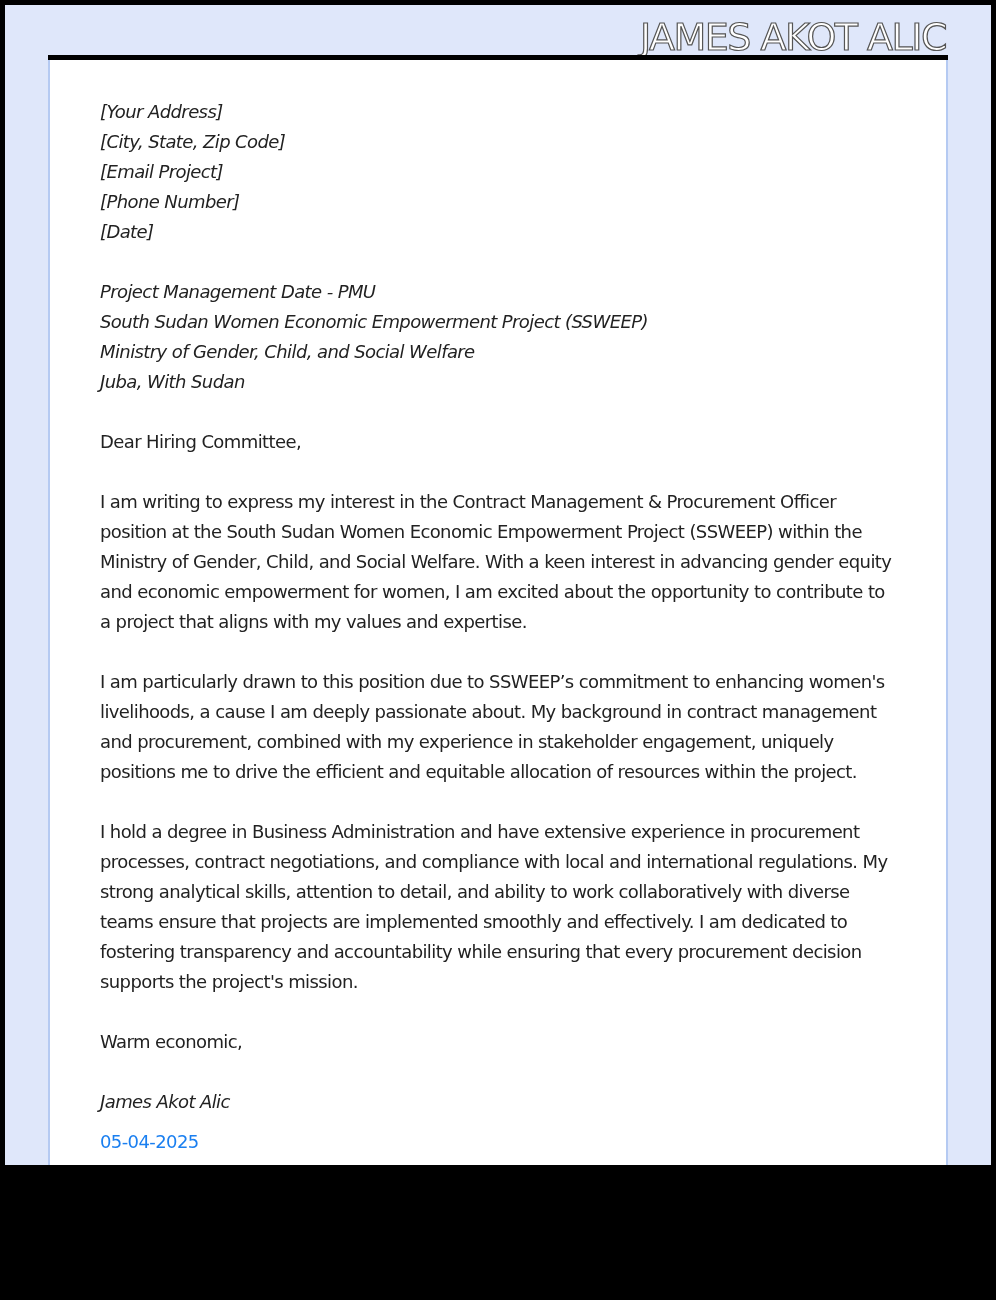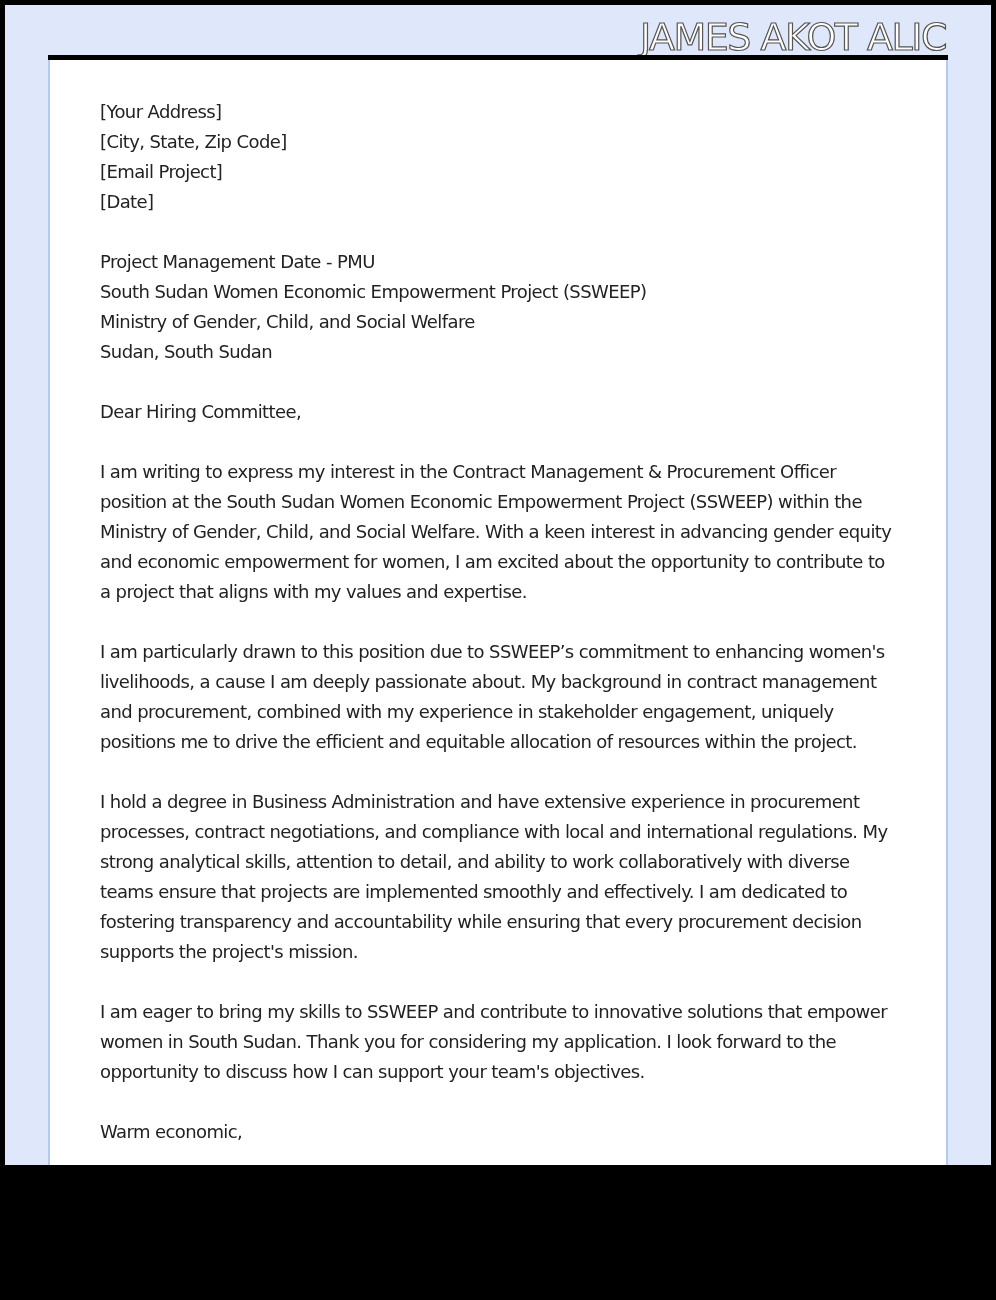--- a/index.html
+++ b/index.html
@@ -33,21 +33,21 @@
     border-right: 2px solid #b5caf2;
     border-bottom: 2px solid #b5caf2;
   }
   .content {
     position: absolute; left: 95px; top: 92px; width: 800px;
     font-family: "DejaVu Sans", sans-serif;
     font-size: 18px; line-height: 30px; color: #222;
     letter-spacing: -0.6px;
   }
   .content p { margin: 0 0 30px 0; }
-  .content .line { display: block; }
+  .content .line { display: block; font-style: italic; }
   .sig-date {
     display: block; color: #1a7ff0;
   }
   .footer-brand {
     position: absolute; right: 54px; top: 1240px;
     font-family: "DejaVu Sans", sans-serif; font-size: 18px; color: #333;
     letter-spacing: -0.3px;
   }
 </style>
 </head>
@@ -56,33 +56,33 @@
 <div class="frame">
   <div class="name-header">JAMES AKOT ALIC</div>
   <div class="top-rule"></div>
   <div class="paper"></div>
 
   <div class="content">
     <p>
       <span class="line">[Your Address]</span>
       <span class="line">[City, State, Zip Code]</span>
       <span class="line">[Email Project]</span>
+      <span class="line">[Phone Number]</span>
       <span class="line">[Date]</span>
     </p>
     <p>
       <span class="line">Project Management Date - PMU</span>
       <span class="line">South Sudan Women Economic Empowerment Project (SSWEEP)</span>
       <span class="line">Ministry of Gender, Child, and Social Welfare</span>
-      <span class="line">Sudan, South Sudan</span>
+      <span class="line">Juba, With Sudan</span>
     </p>
     <p>Dear Hiring Committee,</p>
     <p>I am writing to express my interest in the Contract Management &amp; Procurement Officer position at the South Sudan Women Economic Empowerment Project (SSWEEP) within the Ministry of Gender, Child, and Social Welfare. With a keen interest in advancing gender equity and economic empowerment for women, I am excited about the opportunity to contribute to a project that aligns with my values and expertise.</p>
     <p>I am particularly drawn to this position due to SSWEEP’s commitment to enhancing women's livelihoods, a cause I am deeply passionate about. My background in contract management and procurement, combined with my experience in stakeholder engagement, uniquely positions me to drive the efficient and equitable allocation of resources within the project.</p>
     <p>I hold a degree in Business Administration and have extensive experience in procurement processes, contract negotiations, and compliance with local and international regulations. My strong analytical skills, attention to detail, and ability to work collaboratively with diverse teams ensure that projects are implemented smoothly and effectively. I am dedicated to fostering transparency and accountability while ensuring that every procurement decision supports the project's mission.</p>
-    <p>I am eager to bring my skills to SSWEEP and contribute to innovative solutions that empower women in South Sudan. Thank you for considering my application. I look forward to the opportunity to discuss how I can support your team's objectives.</p>
     <p>Warm economic,</p>
     <p>
       <span class="line">James Akot Alic</span>
       <span class="sig-date" style="margin-top:10px;">05-04-2025</span>
     </p>
   </div>
 
   <div class="footer-brand">Lazyapply.com</div>
 </div>
 

